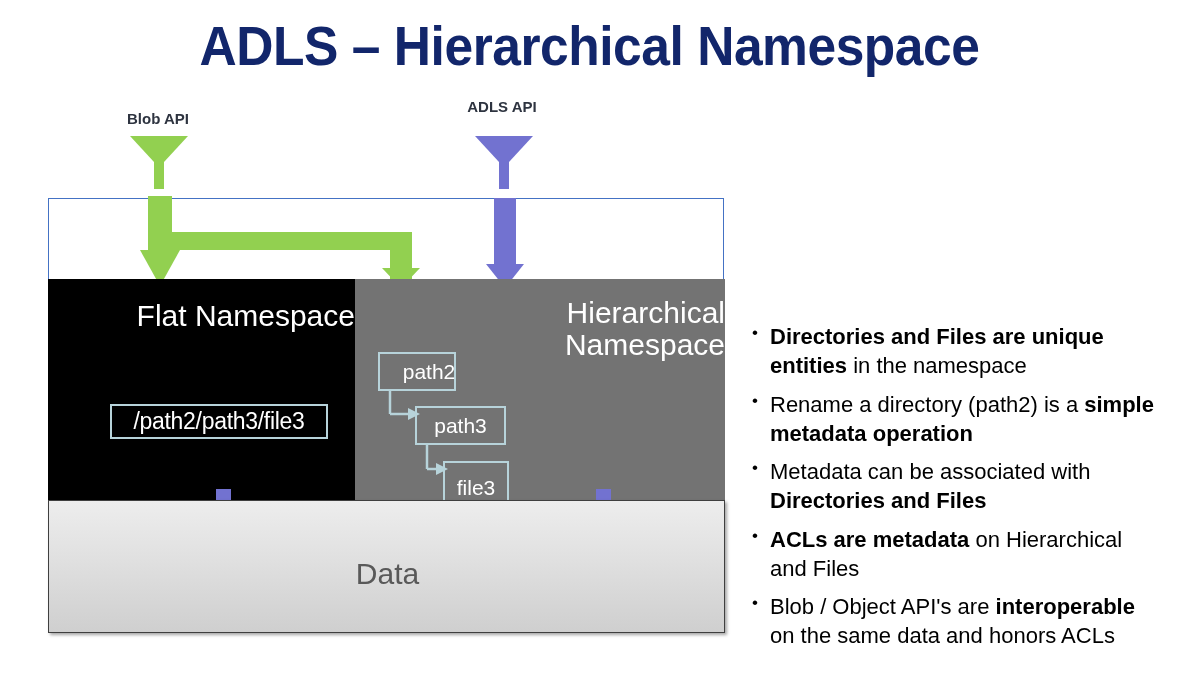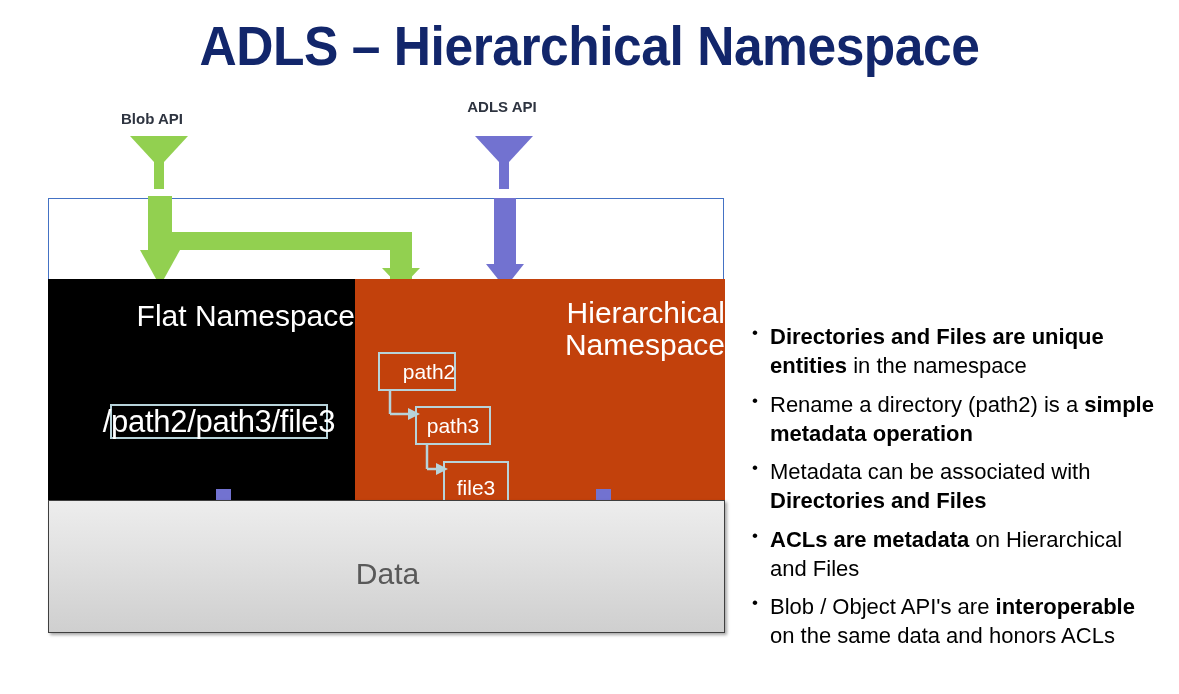--- a/index.html
+++ b/index.html
@@ -29,21 +29,21 @@
 
   
   .api-label{
     position:absolute;
     font-size:15px;
     font-weight:bold;
     color:#2e3440;
     white-space:nowrap;
     text-align:center;
   }
-  #blob-api-label{left:72px;top:110px;width:160px;}
+  #blob-api-label{left:78px;top:110px;width:160px;}
   #adls-api-label{left:422px;top:98px;width:160px;}
 
   .funnel{position:absolute;}
 
   
   #outer-frame{
     position:absolute;left:48px;top:198px;
     width:676px;height:81px;
     background:#ffffff;
     border:1px solid #4472c4;
@@ -54,21 +54,21 @@
   
   #flat-panel{
     position:absolute;left:48px;top:279px;
     width:307px;height:243px;
     background:#000000;
     box-sizing:border-box;
   }
   #hier-panel{
     position:absolute;left:355px;top:279px;
     width:370px;height:264px;
-    background:#c2410c;
+    background:#737373;
     box-sizing:border-box;
   }
   .panel-title{
     position:absolute;
     color:#ffffff;
     font-size:30px;
     font-weight:normal;
     text-align:right;
     line-height:1.08;
     white-space:pre-line;
@@ -76,36 +76,36 @@
   #flat-title{left:0;top:21px;width:307px;}
   #hier-title{left:0;top:18px;width:370px;}
 
   
   #flat-path-box{
     position:absolute;left:110px;top:404px;
     width:218px;height:35px;
     border:2px solid #b7d3da;
     box-sizing:border-box;
     color:#ffffff;
-    font-size:31px;
+    font-size:23px;
     display:flex;align-items:center;justify-content:center;
     letter-spacing:-0.3px;
   }
 
   
   .tree-box{
     position:absolute;
     border:2px solid #b7d3da;
     box-sizing:border-box;
     color:#ffffff;
     font-size:21px;
     display:flex;align-items:center;justify-content:center;
   }
   #box-path2{left:378px;top:352px;width:78px;height:39px;padding-left:24px;}
-  #box-path3{left:415px;top:406px;width:76px;height:39px;}
+  #box-path3{left:415px;top:406px;width:91px;height:39px;}
   #box-file3{left:443px;top:461px;width:66px;height:54px;}
 
   
   #data-panel{
     position:absolute;left:48px;top:500px;
     width:677px;height:133px;
     background:linear-gradient(to bottom,#ededed 0%,#e3e3e3 35%,#cfcfcf 100%);
     border:1px solid #3f3f3f;
     box-sizing:border-box;
     box-shadow:2px 2px 3px rgba(0,0,0,.35);

